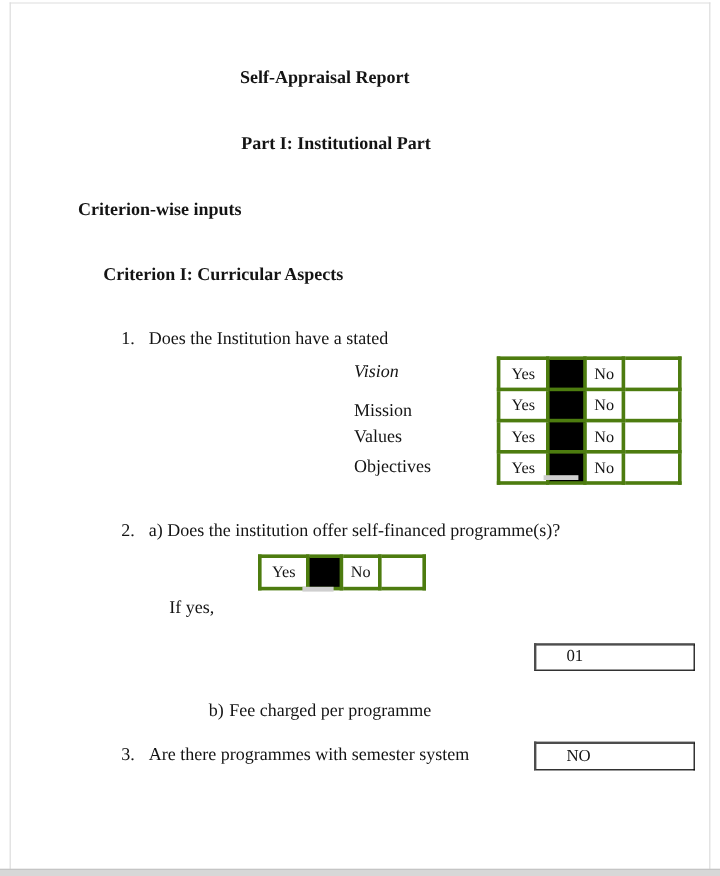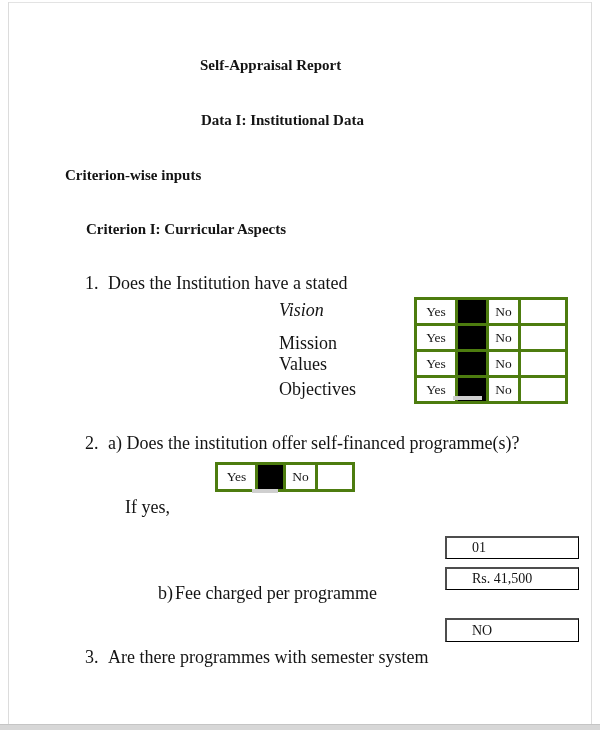--- a/index.html
+++ b/index.html
@@ -1,21 +1,21 @@
 <!DOCTYPE html>
 <html><head>
 <meta charset="utf-8">
 <style>
   html,body { margin:0; padding:0; background:#ffffff; }
   .page {
     position:relative; width:600px; height:730px; background:#ffffff;
     font-family:"Liberation Serif", serif; color:#141414; overflow:hidden;
   }
   .abs { position:absolute; }
-  .txt { font-size:18px; line-height:17px; white-space:nowrap; }
+  .txt { font-size:15px; line-height:17px; white-space:nowrap;margin-left:16px; }
   .h { font-size:15px; line-height:18px; white-space:nowrap; font-weight:bold; }
 
   
   .edge-left  { position:absolute; left:8px;  top:2px; height:723px; width:1px; background:#dcdcdc; }
   .edge-right { position:absolute; left:591px; top:2px; height:723px; width:1px; background:#dcdcdc; }
   .edge-top   { position:absolute; left:8px; top:2px; width:584px; height:1px; background:#e3e3e3; }
   .bottom-strip { position:absolute; left:0; bottom:0; width:600px; height:5px;
                   background:#d7d7d7; border-top:1px solid #c5c5c5; }
 
   
@@ -42,21 +42,21 @@
 <body>
 
 <div class="page">
 
   <div class="edge-top"></div>
   <div class="edge-left"></div>
   <div class="edge-right"></div>
   <div class="bottom-strip"></div>
 
   <div class="abs h" style="left:200px; top:56px;">Self-Appraisal Report</div>
-  <div class="abs h" style="left:201px; top:111px;">Data I: Institutional Data</div>
+  <div class="abs h" style="left:201px; top:111px;">Part I: Institutional Part</div>
   <div class="abs h" style="left:65px; top:166px;">Criterion-wise inputs</div>
   <div class="abs h" style="left:86px; top:220px;">Criterion I: Curricular Aspects</div>
 
   <div class="abs txt" style="left:85px; top:275px;">
     <span class="num">1.</span><span>Does the Institution have a stated</span>
   </div>
 
   <div class="abs txt" style="left:279px; top:302px;font-style:italic;">Vision</div>
   <div class="abs txt" style="left:279px; top:335px;">Mission</div>
   <div class="abs txt" style="left:279px; top:356px;">Values</div>
@@ -108,20 +108,19 @@
     </table>
   <div class="shadow" style="left:252px; top:489px; width:26px; height:4px;"></div>
 
   <div class="abs txt" style="left:125px; top:499px;">If yes,</div>
 
   <div class="ans-box" style="left:445px; top:536px;">01</div>
 
   <div class="abs txt" style="left:158px; top:585px;">
     <span class="sub-letter">b)</span><span>Fee charged per programme</span>
   </div>
-  <div class="ans-box" style="left:445px; top:567px;">Rs. 41,500</div>
 
-  <div class="abs txt" style="left:85px; top:649px;">
+  <div class="abs txt" style="left:85px; top:621px;">
     <span class="num">3.</span><span>Are there programmes with semester system</span>
   </div>
   <div class="ans-box" style="left:445px; top:618px; height:21px;">NO</div>
 
 </div>
 
 </body></html>

